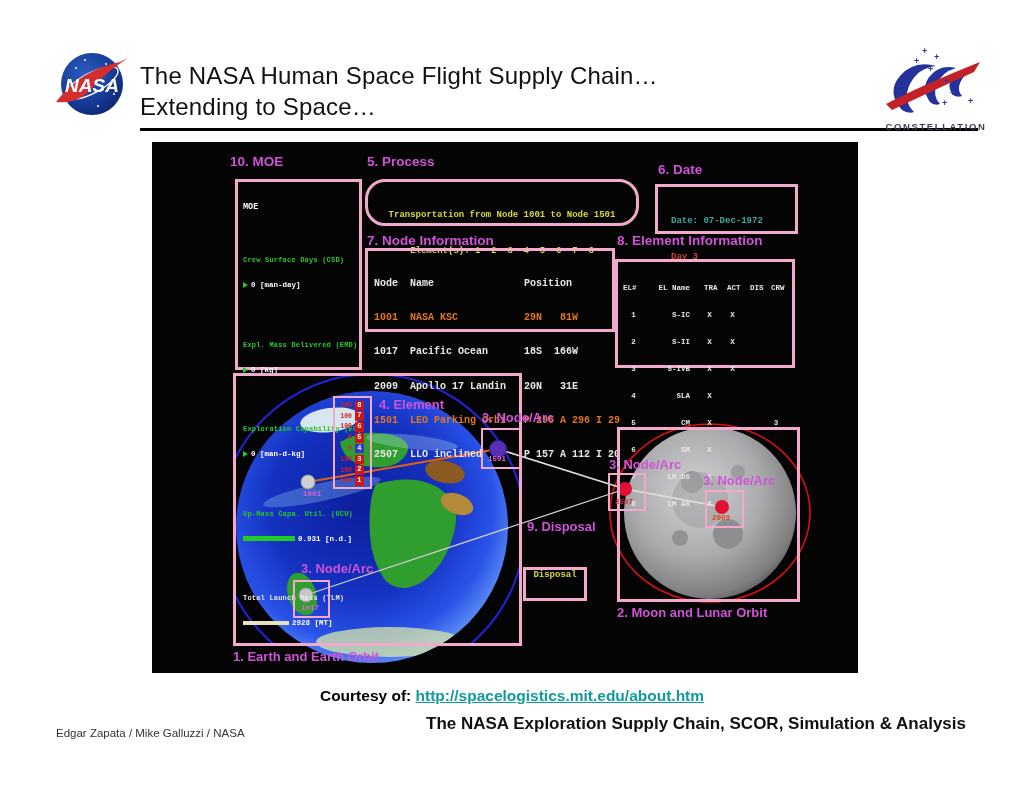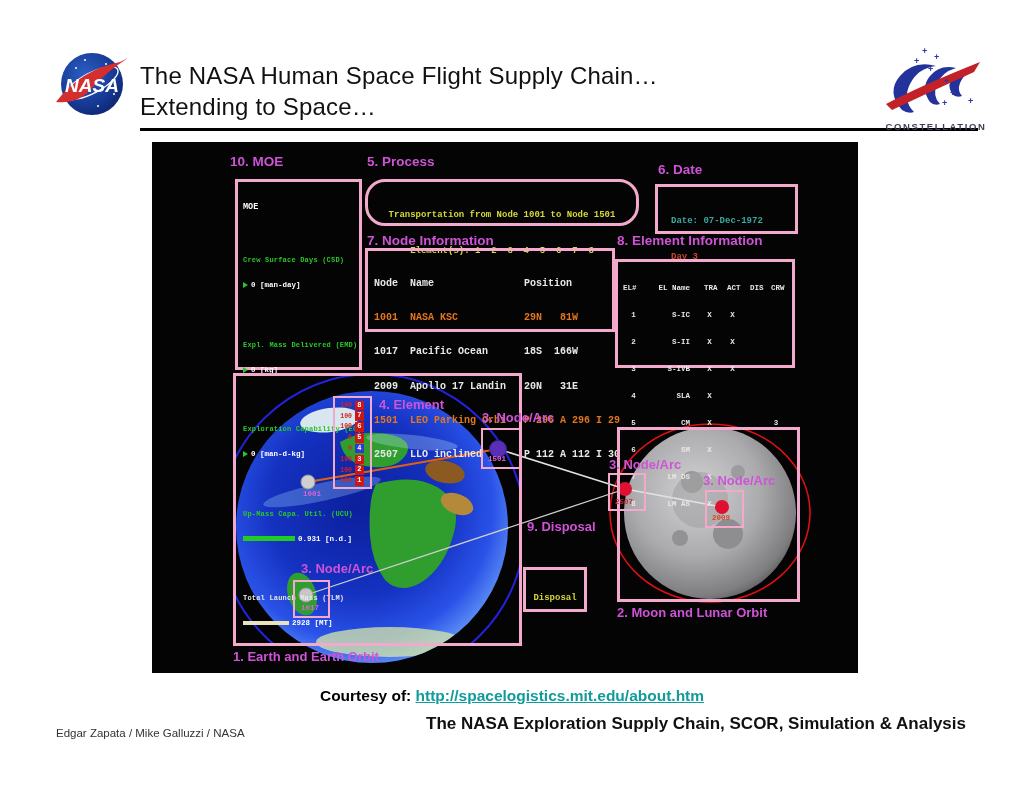--- a/index.html
+++ b/index.html
@@ -52,21 +52,21 @@
   
   .earthbox { left:81px; top:231px; width:289px; height:273px; }
   .moonbox { left:465px; top:285px; width:183px; height:175px; }
   .stackbox { left:181px; top:254px; width:39px; height:93px; border-width:2px; padding:2px 1px 1px 2px; }
   .srow { display:flex; align-items:center; height:10.8px; }
   .srow .pct { width:15px; text-align:right; color:#d42222; font-size:6.5px; font-weight:bold; font-family:"Liberation Mono",monospace; }
   .srow .nbx { width:9.5px; height:9.5px; margin-left:2.5px; background:#cf1616; color:#fff; font-size:7px; font-weight:bold; text-align:center; line-height:9.5px; font-family:"Liberation Mono",monospace; }
   .srow .nbx.blue { background:#3338cf; }
   .nodelab { position:absolute; font-family:"Liberation Mono",monospace; font-weight:bold; font-size:7.5px; color:#d963d9; }
   .nodelab.red { color:#cc2936; } .nodelab.orn { color:#dd4422; }
-  .disposal { left:371px; top:425px; width:64px; height:45px; display:flex; align-items:flex-end; justify-content:center; color:#d8d838; font-size:9px; padding-bottom:6px; }
+  .disposal { left:371px; top:425px; width:64px; height:34px; display:flex; align-items:flex-end; justify-content:center; color:#d8d838; font-size:9px; padding-bottom:18px; }
 
   
   .courtesy { position:absolute; left:0; top:687px; width:1024px; text-align:center; font-size:15.5px; font-weight:bold; color:#000; }
   .courtesy a { color:#119b9b; text-decoration:underline;margin-top:21px; }
   .credits { position:absolute; left:56px; top:727px; font-size:11.5px; color:#333; }
   .ftitle { position:absolute; right:58px; top:714px; font-size:17px; font-weight:bold; color:#111; }
 </style>
 </head>
 <body>
 
@@ -237,21 +237,21 @@
       <div class="nrow">
         <span>1017</span><span>Pacific Ocean</span><span>18S  166W</span>
       </div>
       <div class="nrow">
         <span>2009</span><span>Apollo 17 Landin</span><span>20N   31E</span>
       </div>
       <div class="nrow hl">
         <span>1501</span><span>LEO Parking Orbi</span><span>P 296 A 296 I 29</span>
       </div>
       <div class="nrow">
-        <span>2507</span><span>LLO inclined</span><span>P 112 A 112 I 30</span>
+        <span>2507</span><span>LLO inclined</span><span>P 157 A 112 I 20</span>
       </div>
     </div>
 
     <div class="anno" style="left:465px; top:91px;">8. Element Information</div>
     <div class="pinkbox mono elinfo">
       <div class="erow">
         <span>EL#</span>
         <span class="c2">EL Name</span>
         <span class="cx">TRA</span>
         <span class="cx">ACT</span>

